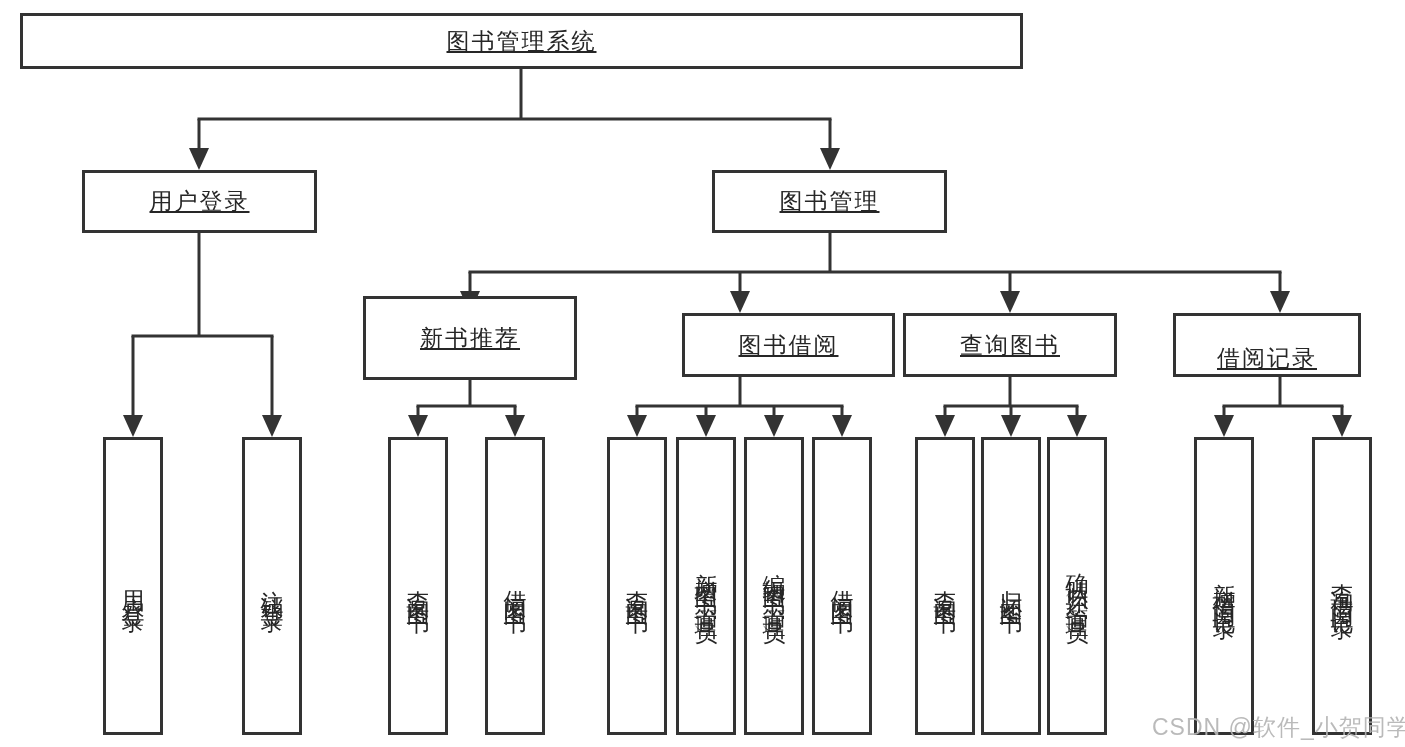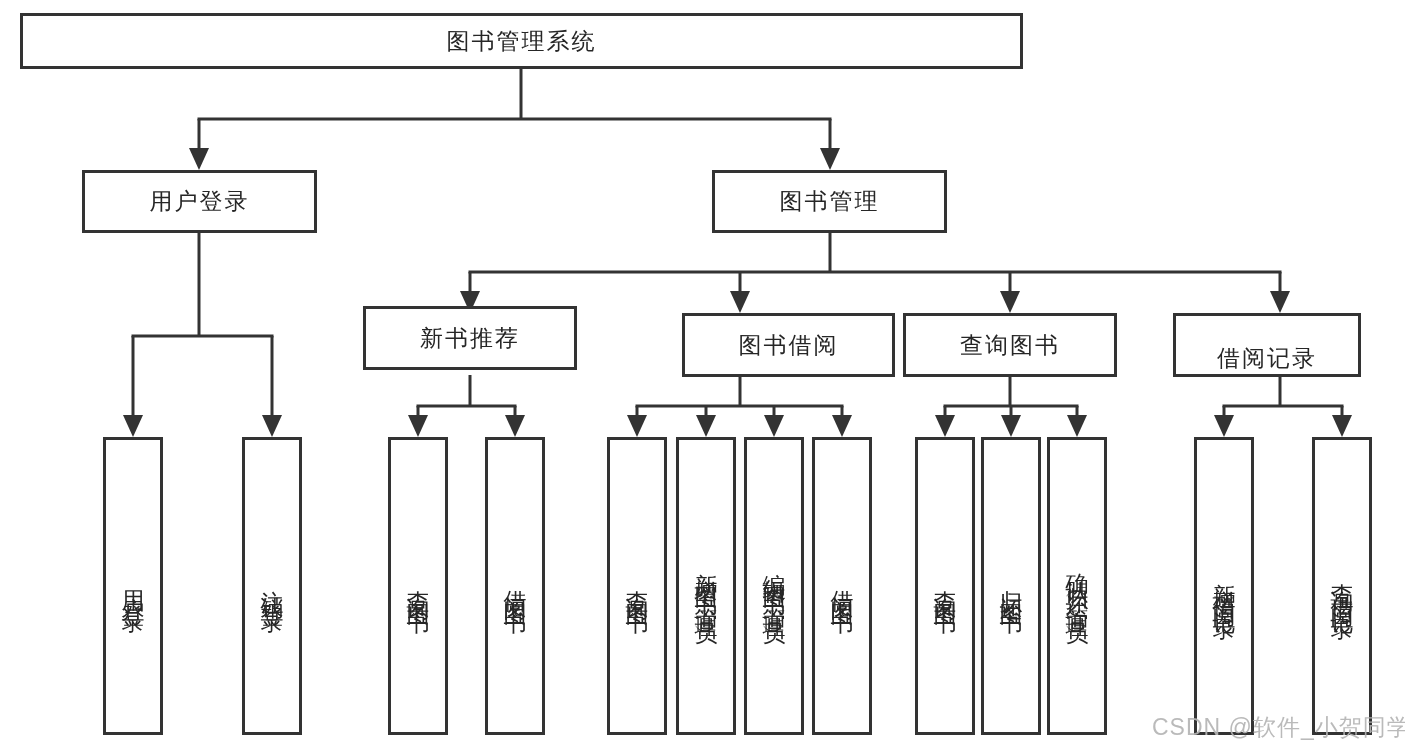--- a/index.html
+++ b/index.html
@@ -21,21 +21,21 @@
     position: absolute;
     box-sizing: border-box;
     background: #ffffff;
     border: 3px solid #333333;
     color: #262626;
     display: flex;
     align-items: center;
     justify-content: center;
     z-index: 2;
   }
-  .hbox { font-size: 23px; letter-spacing: 2px; white-space: nowrap; }
+  .hbox { font-size: 23px; letter-spacing: 2px; white-space: nowrap; text-decoration: underline; }
   .vbox { font-size: 23px; }
   .vbox .vtext {
     writing-mode: vertical-rl;
     text-orientation: mixed;
     letter-spacing: 7px;
     line-height: 1;
   }
   .watermark {
     position: absolute;
     left: 1152px;
@@ -126,21 +126,21 @@
     <span>图书管理系统</span>
   </div>
 
   <div class="node hbox" style="left:82px; top:170px; width:235px; height:63px;">
     <span>用户登录</span>
   </div>
   <div class="node hbox" style="left:712px; top:170px; width:235px; height:63px;">
     <span>图书管理</span>
   </div>
 
-  <div class="node hbox" style="left:363px; top:306px; width:214px; height:64px;">
+  <div class="node hbox" style="left:363px; top:296px; width:214px; height:84px;">
     <span>新书推荐</span>
   </div>
   <div class="node hbox" style="left:634px; top:313px; width:213px; height:64px;margin-left:48px;">
     <span>图书借阅</span>
   </div>
   <div class="node hbox" style="left:903px; top:313px; width:214px; height:64px;">
     <span>查询图书</span>
   </div>
   <div class="node hbox" style="left:1173px; top:313px; width:188px; height:64px;align-items:flex-end;">
     <span>借阅记录</span>

